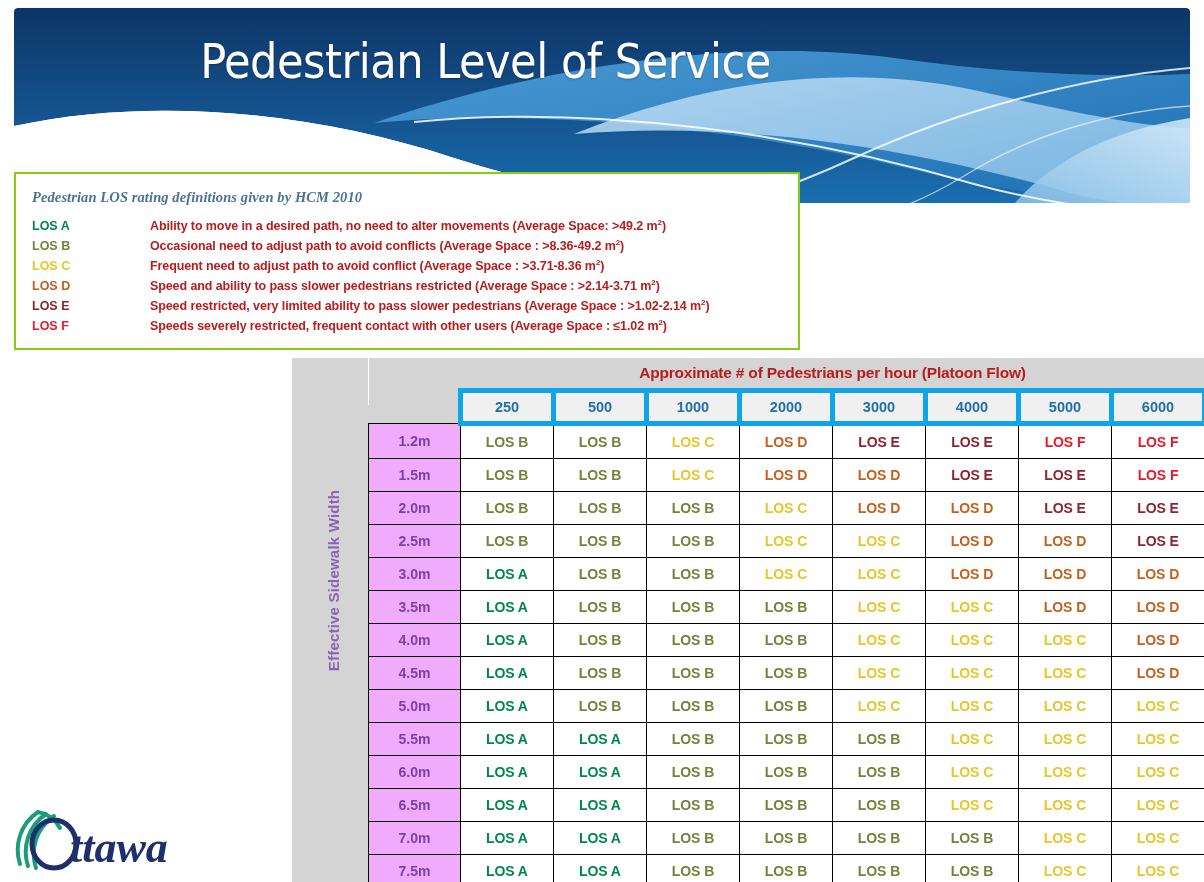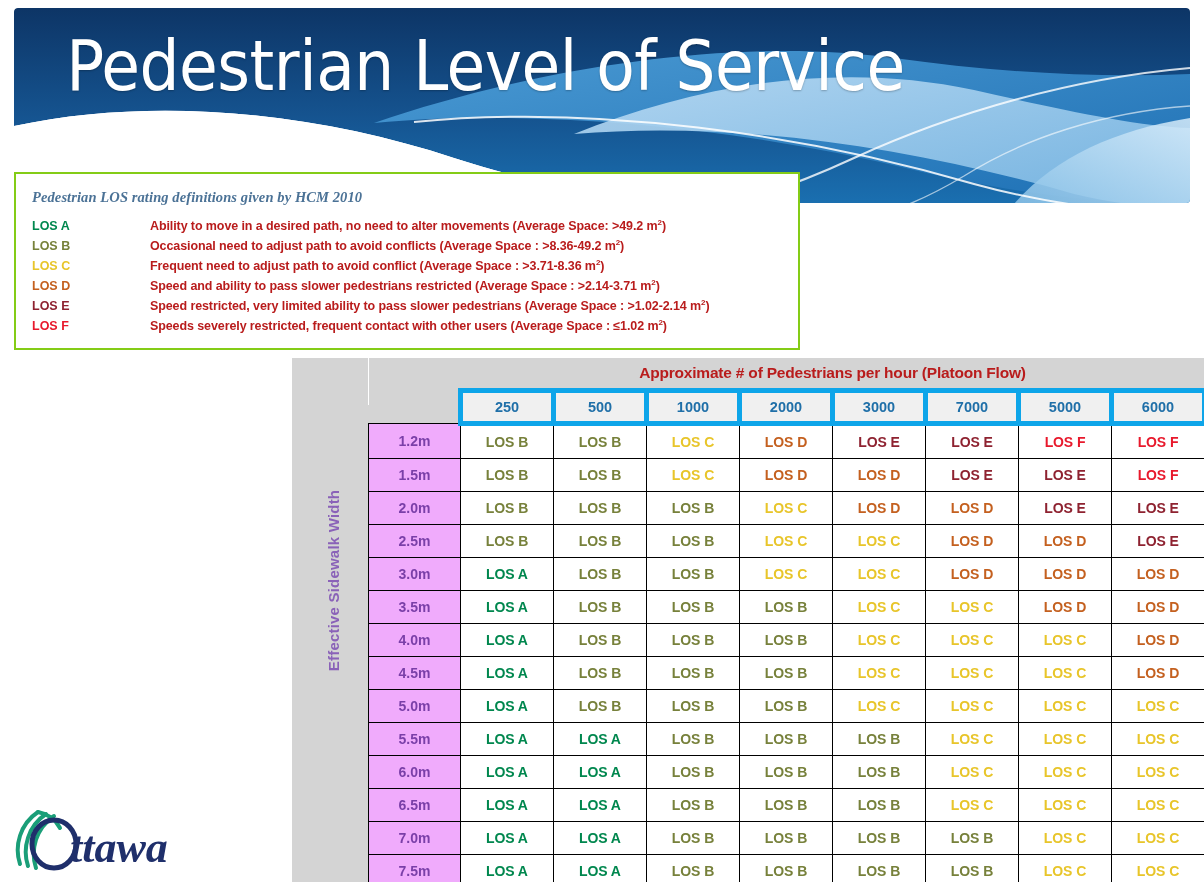--- a/index.html
+++ b/index.html
@@ -7,23 +7,23 @@
     width:1204px;height:882px;overflow:hidden;background:#ffffff;
     font-family:"Liberation Sans", sans-serif;
   }
   .slide{position:relative;width:1204px;height:882px;background:#fff;overflow:hidden;}
 
   
   .banner{position:absolute;left:14px;top:8px;width:1176px;height:195px;overflow:hidden;
           border-radius:4px;}
   .banner svg{display:block;}
   .banner-title{
-    position:absolute;left:0;top:22px;width:943px;text-align:center;
+    position:absolute;left:0;top:28px;width:943px;text-align:center;
     color:#ffffff;font-family:"DejaVu Sans Condensed","Liberation Sans",sans-serif;
-    font-size:70px;font-weight:400;letter-spacing:-0.5px;line-height:1.05;
+    font-size:48px;font-weight:400;letter-spacing:-0.5px;line-height:1.05;
     text-shadow:0 1px 2px rgba(0,0,0,.25);
     white-space:nowrap;
   }
 
   
   .legend{
     position:absolute;left:14px;top:172px;width:786px;height:178px;
     background:#ffffff;border:2px solid #84cc16;box-sizing:border-box;
     padding:10px 12px 8px 14px;
   }
@@ -188,21 +188,21 @@
           <td class="corner"></td>
           <td class="hdr-span" id="group-header-cell" colspan="8">Approximate # of Pedestrians per hour (Platoon Flow)</td>
         </tr>
         <tr id="colhdr-row">
           <td class="corner"></td>
         <td class="colhdr">250</td>
             <td class="colhdr">500</td>
             <td class="colhdr">1000</td>
             <td class="colhdr">2000</td>
             <td class="colhdr">3000</td>
-            <td class="colhdr">7000</td>
+            <td class="colhdr">4000</td>
             <td class="colhdr">5000</td>
             <td class="colhdr">6000</td>
           </tr>
       </thead>
       <tbody id="los-body">
           <tr>
             <td class="rowhdr">1.2m</td>
             <td class="cell los-b">LOS B</td>
             <td class="cell los-b">LOS B</td>
             <td class="cell los-c">LOS C</td>

